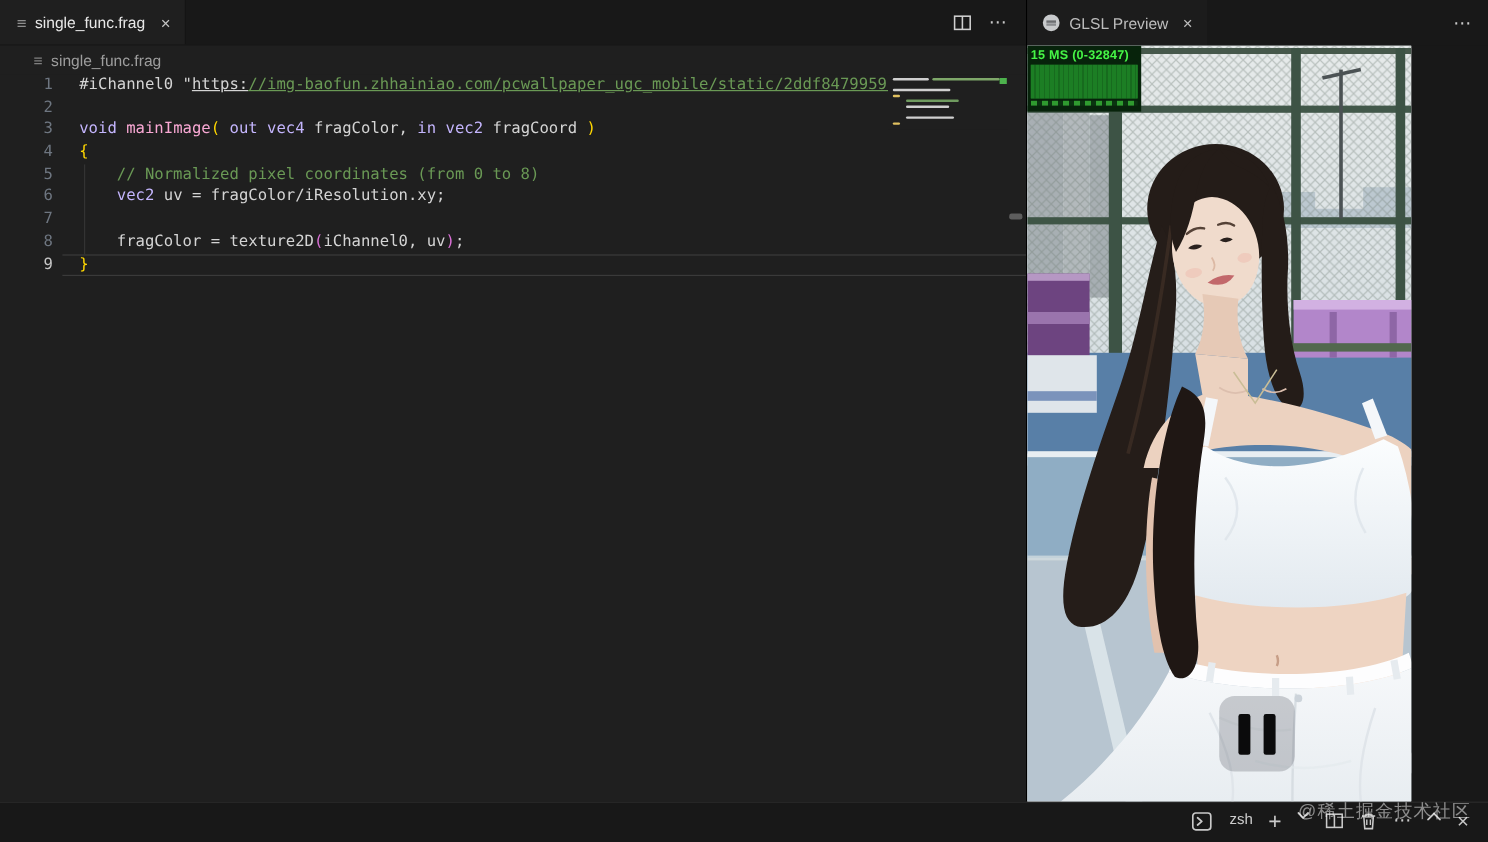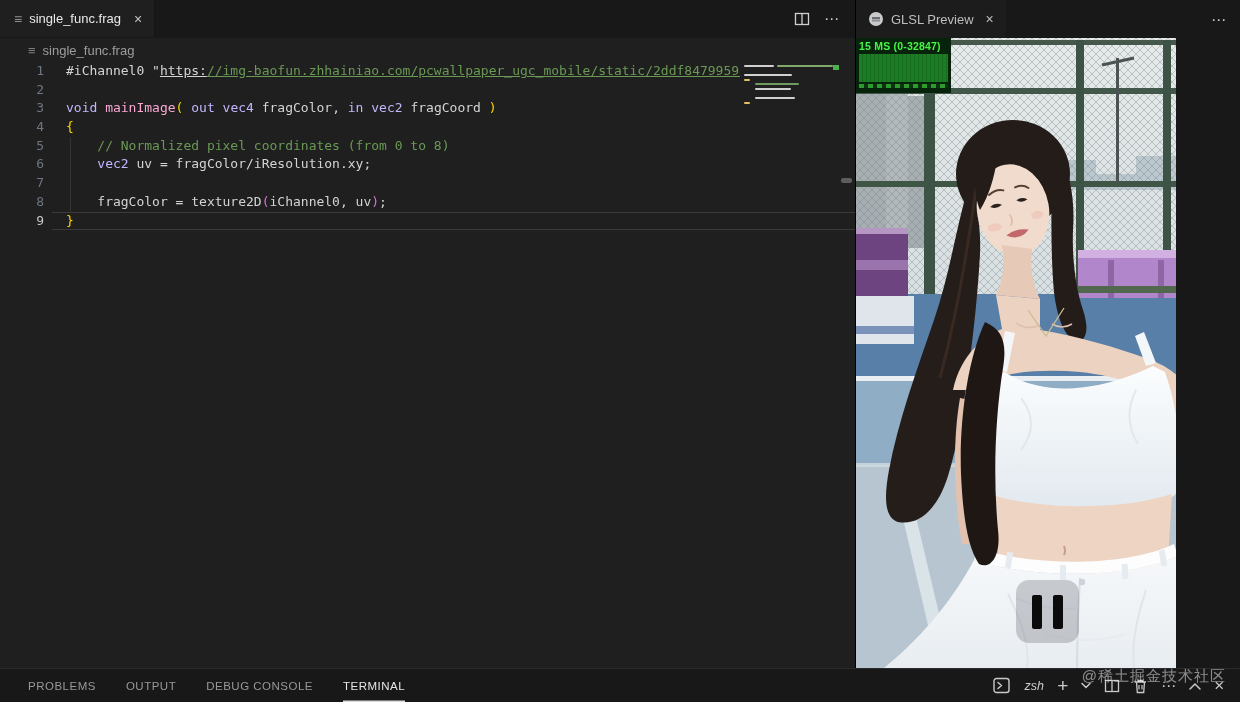--- a/index.html
+++ b/index.html
@@ -64,21 +64,21 @@
   .pause-bar { width:10px; height:34px; background:#0b0b0c; border-radius:2px; }
 
   .watermark { position:absolute; right:14px; bottom:16px; z-index:40; color:rgba(255,255,255,.5);
                font-size:15px; letter-spacing:1px; white-space:nowrap;margin-top:12px; }
 
   
   .bottombar { height:34px; background:#181818; border-top:1px solid #2b2b2b; display:flex; align-items:center; flex:none; }
   .panel-tabs { display:flex; gap:30px; padding-left:28px; }
   .panel-tab { font-size:11.5px; letter-spacing:.5px; color:#989898; height:33px; display:flex; align-items:center; cursor:pointer; }
   .panel-tab.active { color:#e6e6e6; box-shadow:inset 0 -1.6px 0 #dcdcdc; }
-  .bottom-actions { margin-left:auto; display:flex; align-items:center; gap:13px; padding-right:16px; color:#c9c9c9;font-style:italic; }
+  .bottom-actions { margin-left:auto; display:flex; gap:13px; padding-right:16px; color:#c9c9c9; }
   .shell-label { font-size:12.5px; color:#cccccc; margin-left:2px; }
   .txt-icon { font-size:15px; color:#c9c9c9; line-height:1; }
   svg.icn { display:block; }
 </style>
 </head>
 <body>
 
 <div class="window">
   <div class="main">
 
@@ -293,26 +293,20 @@
 
         <div class="pause-btn">
           <div class="pause-bar"></div>
           <div class="pause-bar"></div>
         </div>
       </div>
     </div>
   </div>
 
   <div class="bottombar">
-    <div class="panel-tabs" id="panel-tabs">
-        <div class="panel-tab">PROBLEMS</div>
-        <div class="panel-tab">OUTPUT</div>
-        <div class="panel-tab">DEBUG CONSOLE</div>
-        <div class="panel-tab active">TERMINAL</div>
-      </div>
     <div class="bottom-actions">
       <svg class="icn" width="17" height="17" viewBox="0 0 17 17">
         <rect x="1" y="1.5" width="15" height="14" rx="2.5" fill="none" stroke="#c9c9c9" stroke-width="1.4"></rect>
         <path d="M5,5.5 L8.5,8.5 L5,11.5" fill="none" stroke="#c9c9c9" stroke-width="1.5" stroke-linecap="round" stroke-linejoin="round"></path>
       </svg>
       <span class="shell-label">zsh</span>
       <span class="txt-icon" style="font-size:19px">+</span>
       <svg class="icn" width="10" height="7" viewBox="0 0 10 7">
         <path d="M1,1.5 L5,5.5 L9,1.5" fill="none" stroke="#c9c9c9" stroke-width="1.5" stroke-linecap="round"></path>
       </svg>

